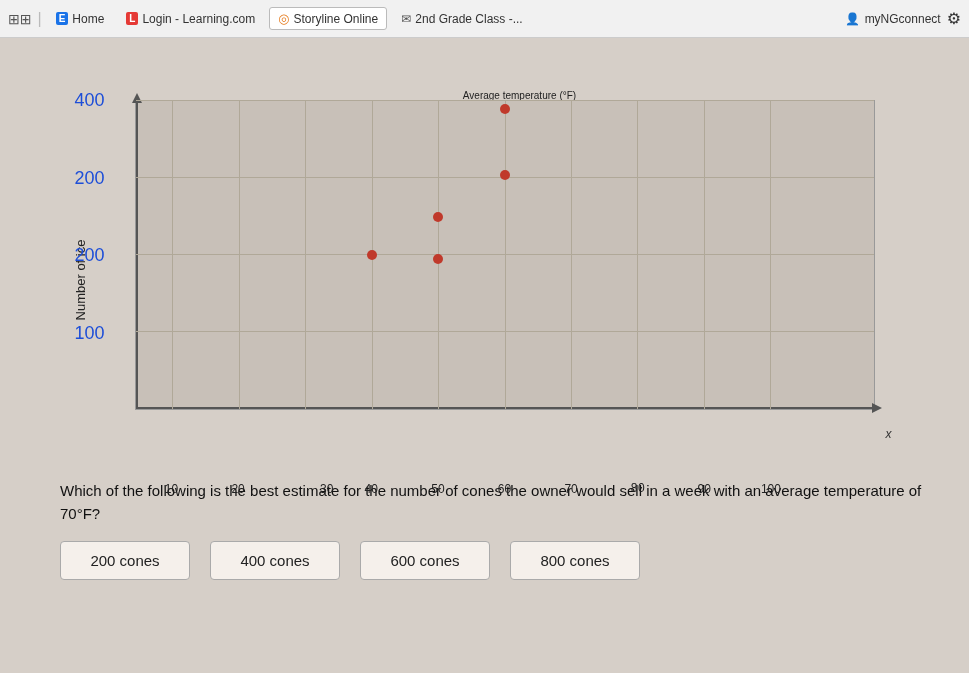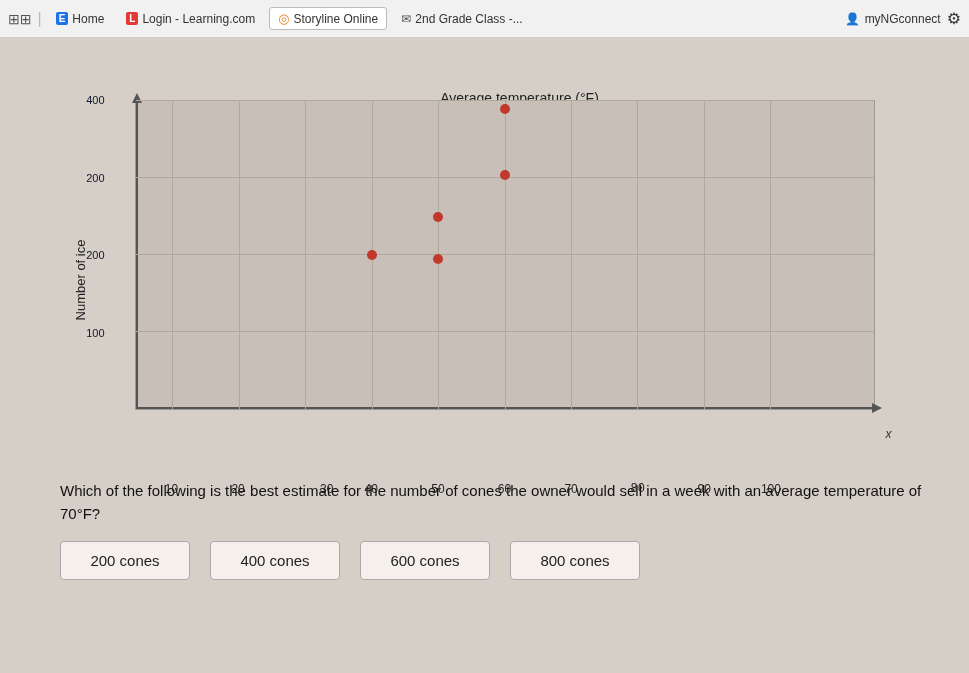--- a/index.html
+++ b/index.html
@@ -188,30 +188,30 @@
 
     
     .y-labels {
       position: absolute;
       left: 25px;
       top: 10px;
       height: 310px;
     }
     .y-label {
       position: absolute;
-      font-size: 11px;
-      color: #0f172a;
+      font-size: 18px;
+      color: #1d4ed8;
       right: 5px;
       transform: translateY(50%);
     }
 
     .x-axis-title {
       text-align: center;
       margin-top: 36px;
-      font-size: 14px;
+      font-size: 10px;
       color: #222;
       margin-left: 50px;
     }
 
     
     .question-text {
       font-size: 15px;
       color: #111;
       line-height: 1.5;
       margin-top: 10px;

